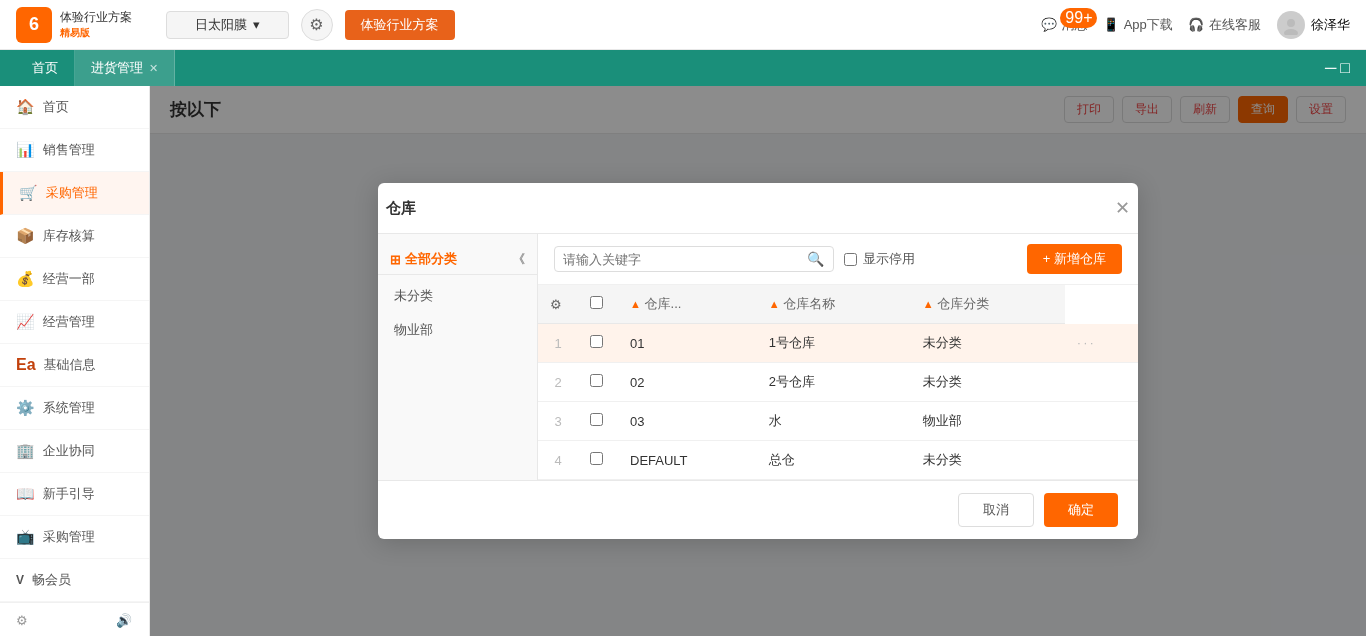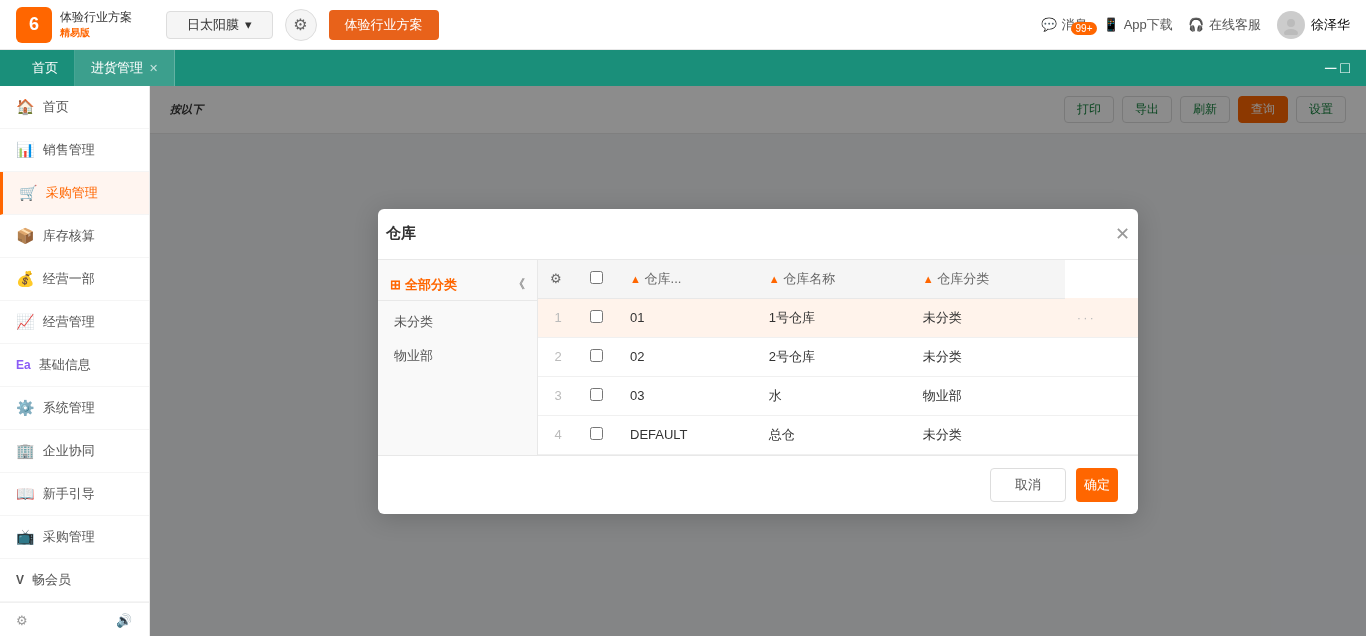--- a/index.html
+++ b/index.html
@@ -28,38 +28,38 @@
       display: flex; align-items: center; justify-content: center;
       color: #fff; font-size: 18px; font-weight: bold; margin-right: 8px;
     }
     .logo-text { font-size: 12px; color: #333; line-height: 1.3; }
     .logo-badge { font-size: 10px; color: #f60; font-weight: bold; }
 
     .header-center { display: flex; align-items: center; flex: 1; gap: 12px; }
     .store-selector {
       display: flex; align-items: center; gap: 6px;
       background: #f5f5f5; border: 1px solid #ddd;
-      padding: 4px 20px; border-radius: 4px; cursor: pointer;
+      padding: 4px 28px; border-radius: 4px; cursor: pointer;
       color: #333; font-size: 13px;
     }
     .gear-btn {
       width: 32px; height: 32px; border-radius: 50%;
       background: #f5f5f5; border: 1px solid #ddd;
       display: flex; align-items: center; justify-content: center;
       cursor: pointer; font-size: 16px; color: #666;
     }
     .experience-btn {
       background: #e8621a; color: #fff;
       border: none; padding: 6px 16px;
       border-radius: 4px; cursor: pointer; font-size: 13px;
     }
 
     .header-right { display: flex; align-items: center; gap: 16px; }
     .notif-item { display: flex; align-items: center; gap: 4px; color: #555; font-size: 13px; cursor: pointer; position: relative; }
-    .badge { background: #f60; color: #fff; border-radius: 10px; padding: 1px 5px; font-size: 10px; position: absolute; top: -8px; right: -10px; margin-top: 14px; }
+    .badge { background: #f60; color: #fff; border-radius: 10px; padding: 1px 5px; font-size: 16px; position: absolute; top: -8px; right: -10px; }
     .user-area { display: flex; align-items: center; gap: 6px; cursor: pointer; }
     .avatar { width: 28px; height: 28px; border-radius: 50%; background: #ccc; display: flex; align-items: center; justify-content: center; }
 
     
     .sub-header {
       height: 36px;
       background: #1a8f7a;
       display: flex;
       align-items: center;
       padding: 0 16px;
@@ -96,26 +96,26 @@
     
     .content-area { flex: 1; background: #f0f2f5; overflow: hidden; position: relative; }
 
     
     .page-title-bar {
       background: #fff;
       padding: 10px 20px;
       display: flex; align-items: center; justify-content: space-between;
       border-bottom: 1px solid #e8e8e8;
     }
-    .page-title { font-size: 11px; color: #333; font-weight: bold; font-style: italic; }
+    .page-title { font-size: 17px; color: #333; font-weight: bold; }
     .page-actions { display: flex; gap: 8px; }
     .action-btn {
       border: 1px solid #ddd; background: #fff;
       padding: 4px 12px; border-radius: 4px;
-      cursor: pointer; color: #15803d; font-size: 12px;
+      cursor: pointer; color: #ef4444; font-size: 12px;
       display: flex; align-items: center; gap: 4px;
     }
     .action-btn.primary { background: #f60; color: #fff; border-color: #f60; }
 
     
     .overlay {
       position: absolute;
       top: 0; left: 0; right: 0; bottom: 0;
       background: rgba(0,0,0,0.45);
       z-index: 100;
@@ -236,21 +236,21 @@
       padding: 12px 20px;
       display: flex; justify-content: flex-end; gap: 10px;
     }
     .cancel-btn {
       border: 1px solid #ddd; background: #fff;
       padding: 7px 24px; border-radius: 4px;
       cursor: pointer; color: #555; font-size: 13px;
     }
     .confirm-btn {
       background: #f60; color: #fff;
-      border: none; padding: 7px 8px;
+      border: none; padding: 7px 24px;
       border-radius: 4px; cursor: pointer; font-size: 13px;
     }
 
     .ellipsis-btn { color: #bbb; letter-spacing: 2px; cursor: pointer; }
 
     .sidebar-bottom {
       margin-top: auto;
       display: flex; align-items: center; justify-content: space-between;
       padding: 10px 16px;
       border-top: 1px solid #f0f0f0;
@@ -337,21 +337,21 @@
     </div>
     <div class="sidebar-item">
       <span class="sidebar-icon">💰</span>
       <span>经营一部</span>
     </div>
     <div class="sidebar-item">
       <span class="sidebar-icon">📈</span>
       <span>经营管理</span>
     </div>
     <div class="sidebar-item">
-      <span class="sidebar-icon" style="font-size:12px;font-weight:bold;color:#8b5cf6;">Ea</span>
+      <span class="sidebar-icon" style="font-size:16px;font-weight:bold;color:#c2410c;">Ea</span>
       <span>基础信息</span>
     </div>
     <div class="sidebar-item">
       <span class="sidebar-icon">⚙️</span>
       <span>系统管理</span>
     </div>
     <div class="sidebar-item">
       <span class="sidebar-icon">🏢</span>
       <span>企业协同</span>
     </div>
@@ -405,20 +405,31 @@
                 <span>全部分类</span>
               </div>
               <span class="cat-collapse-btn">《</span>
             </div>
             <div class="cat-item">未分类</div>
             <div class="cat-item">物业部</div>
           </div>
 
           <div class="modal-content-area">
 
+            <div class="modal-toolbar">
+              <div class="search-input-wrap">
+                <input type="text" placeholder="请输入关键字" style="">
+                <span class="search-icon">🔍</span>
+              </div>
+              <label class="show-disabled-wrap">
+                <input type="checkbox" style="">
+                <span>显示停用</span>
+              </label>
+              <button class="add-warehouse-btn">+ 新增仓库</button>
+            </div>
 
             <div class="modal-table-wrap">
               <table>
                 <thead>
                   <tr>
                     <th style="width:40px;"><span>⚙</span></th>
                     <th style="width:40px;"><input type="checkbox" style=""></th>
                     <th>
                       <span style="color:#f60;font-size:11px;">▲</span>
                       <span>仓库...</span>

